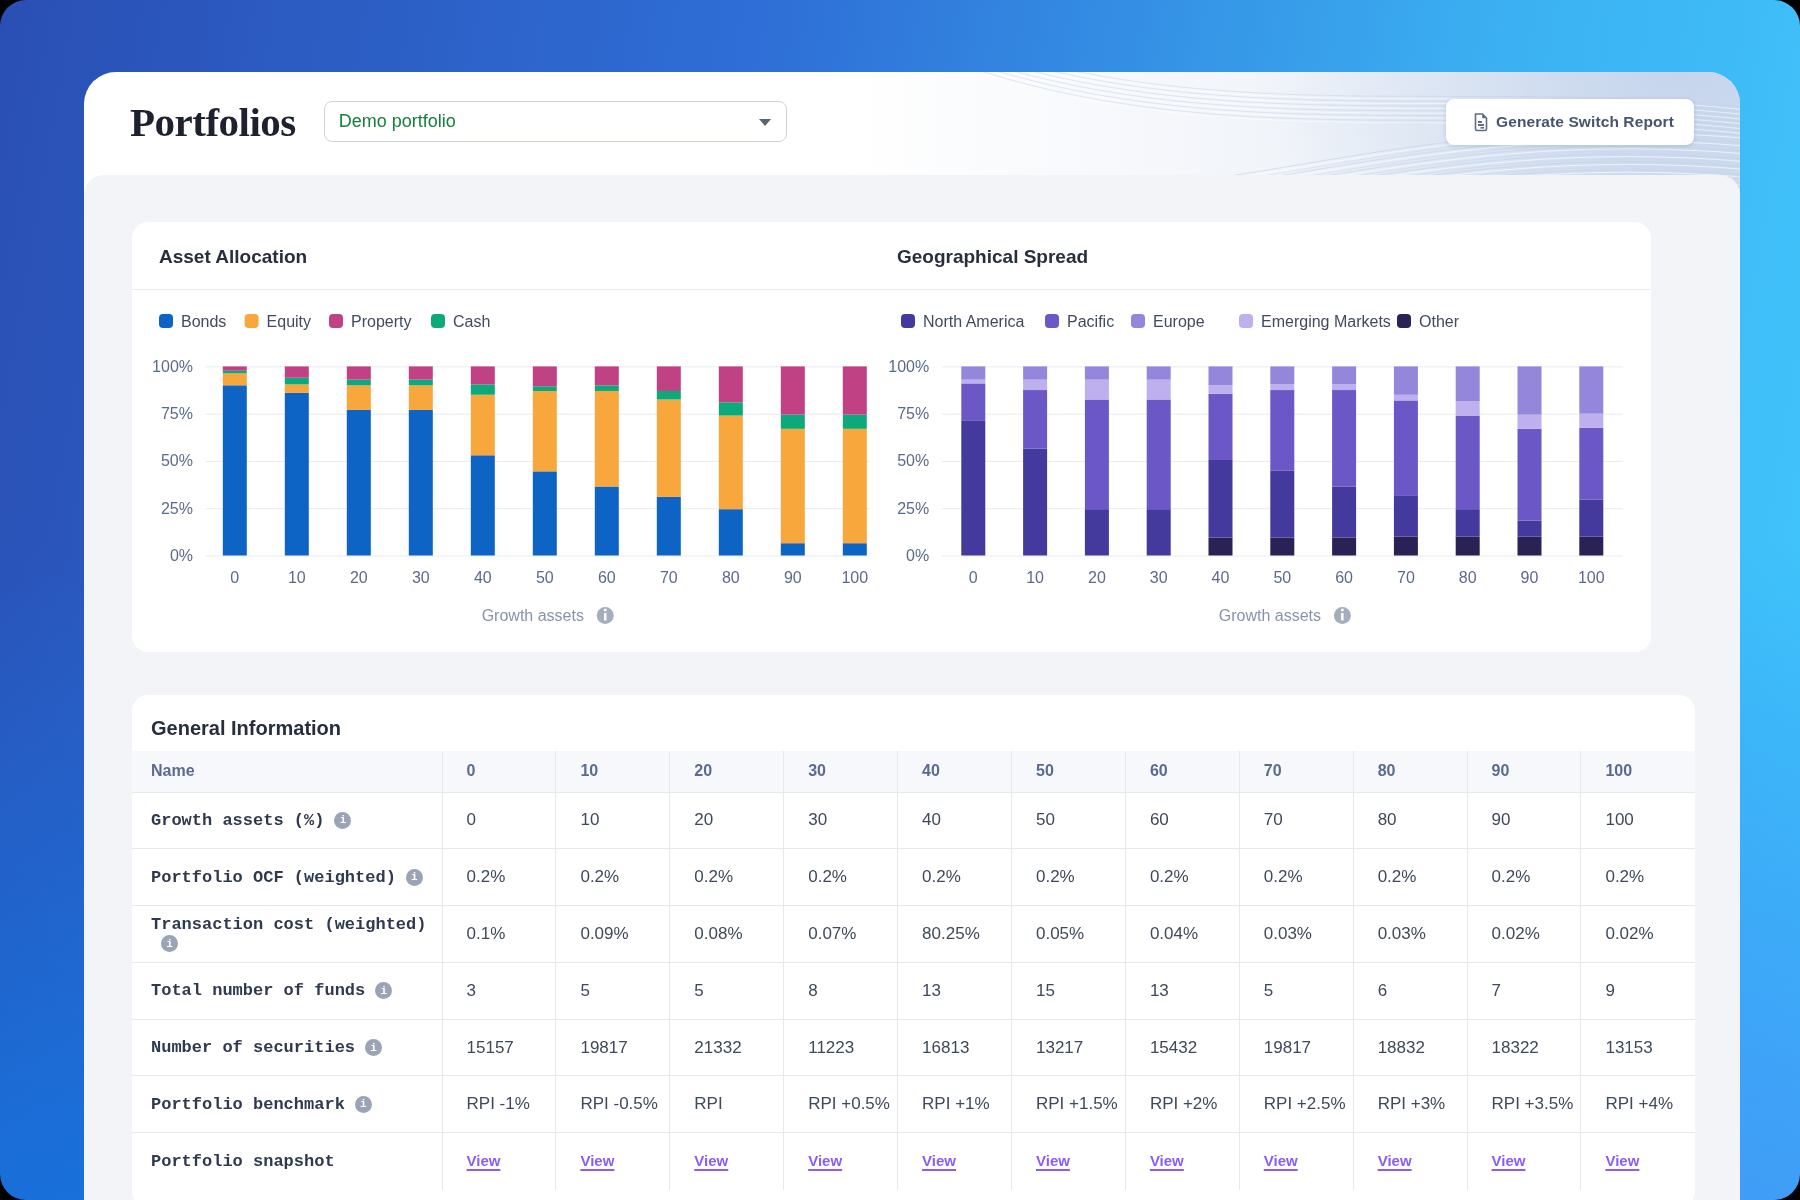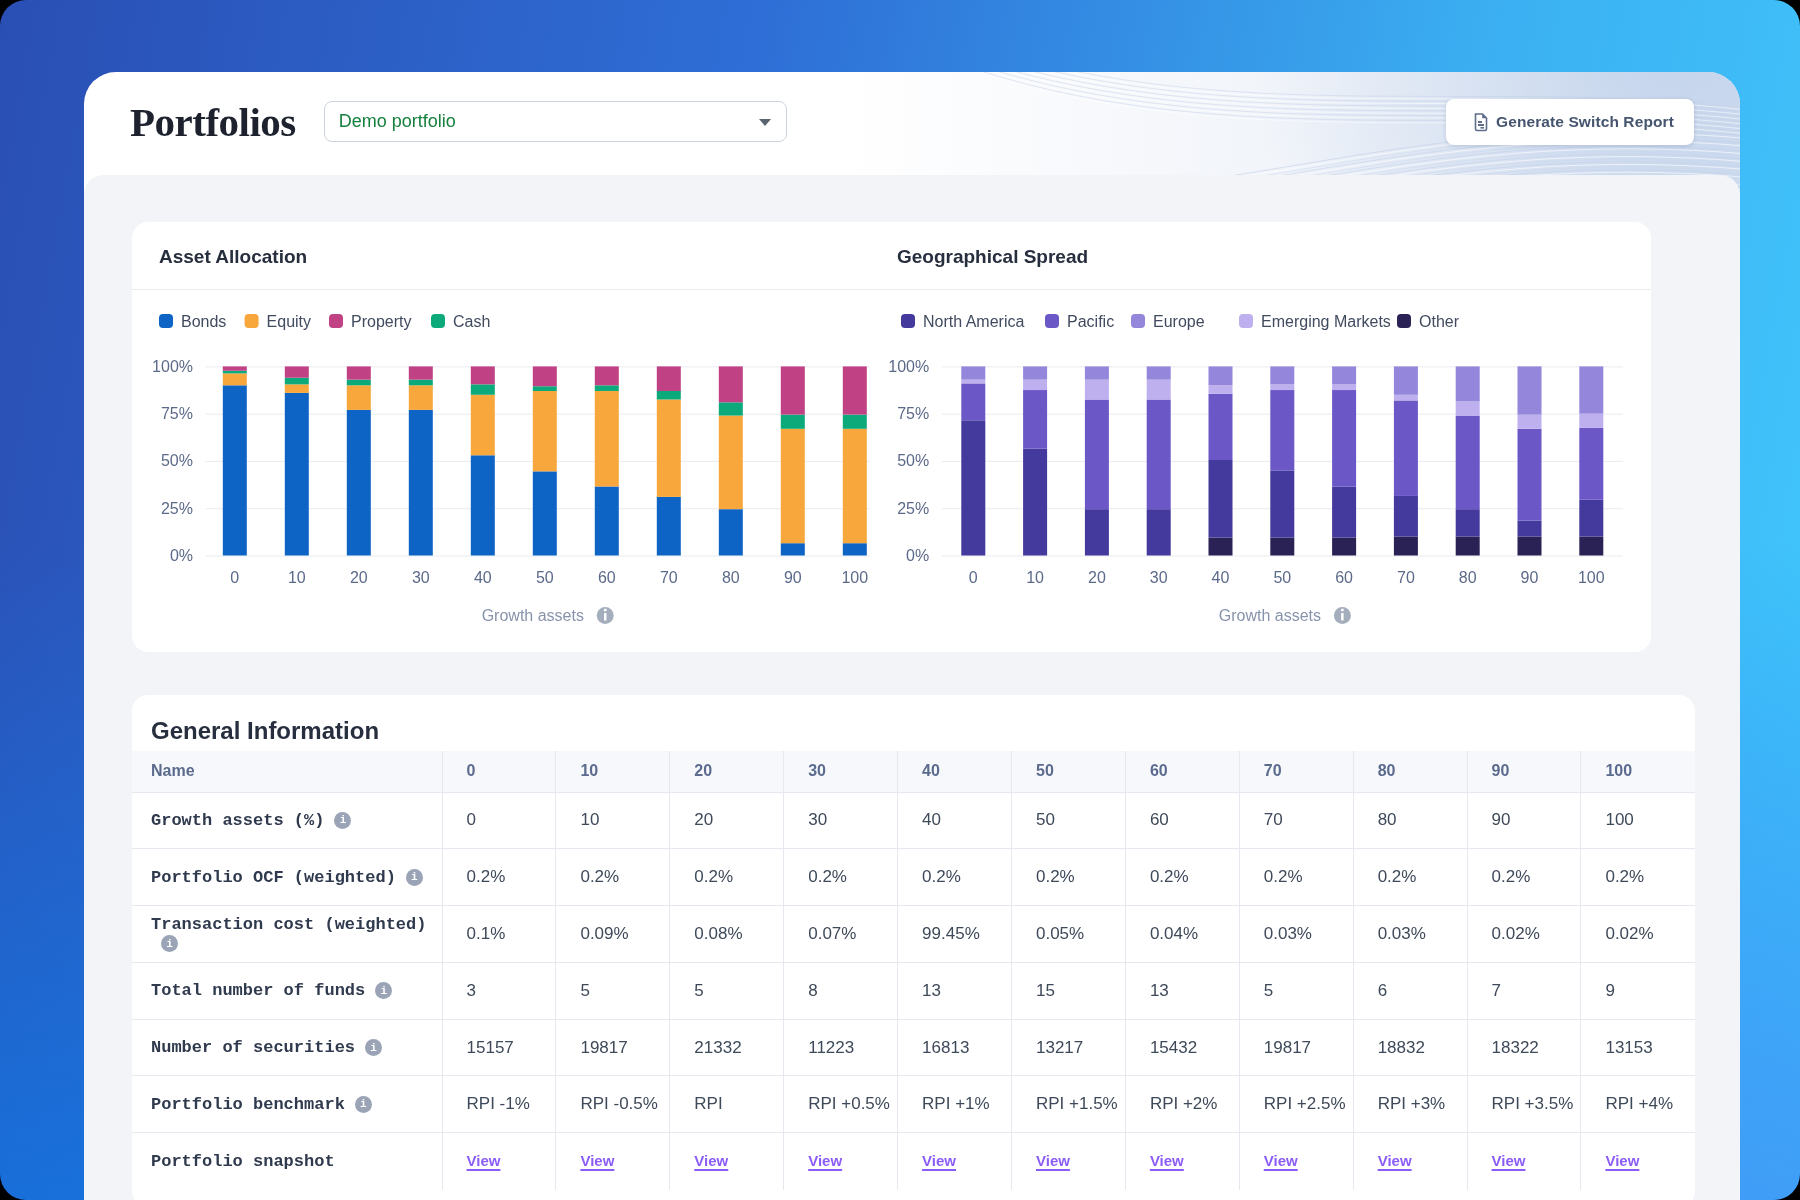--- a/index.html
+++ b/index.html
@@ -28,21 +28,21 @@
 .select .caret { position:absolute; right:15px; top:17px; width:0; height:0;
   border-left:6.5px solid transparent; border-right:6.5px solid transparent; border-top:7.5px solid #596470; }
 .btn { position:absolute; left:1362px; top:26.5px; width:248px; height:46.5px; background:#fff;
   border-radius:8px; box-shadow:0 1px 4px rgba(40,60,100,0.18); }
 .btn .ic { position:absolute; left:26px; top:14px; }
 .btn .t { position:absolute; left:50px; top:0; line-height:46px; font-size:15.5px; letter-spacing:-0.2px; font-weight:bold; color:#46556f; letter-spacing:0.1px; }
 .ccard { position:absolute; background:#fff; border-radius:16px; }
 #cL { left:48px; top:47px; width:779px; height:430px; }
 #cR { left:786px; top:47px; width:781px; height:430px; }
 #cT { position:absolute; left:48px; top:520px; width:1563px; height:512px; background:#fff; border-radius:16px; overflow:hidden; }
-#cT h2 { position:absolute; left:19px; top:22px; font-size:24px; color:#272e3e; }
+#cT h2 { position:absolute; left:19px; top:22px; font-size:20px; color:#272e3e; }
 table.gi { position:absolute; left:0; top:56px; width:1563px; border-collapse:collapse; table-layout:fixed; }
 table.gi td { border:1px solid #e5e8ee; border-left:none; font-size:17px; color:#3e4959; padding:0 0 0 24px; height:56.8px; }
 table.gi td:first-child { padding-left:19px; border-left:none; }
 table.gi td:last-child { border-right:none; }
 table.gi tr:first-child td { border-top:none; }
 table.gi tr.th td { height:41px; background:#f7f8fb; font-weight:bold; font-size:16px; color:#5b6b8e; }
 table.gi tr:last-child td { border-bottom:none; }
 table.gi td.lbl { font-weight:bold; color:#303a4e;font-family:Liberation Mono, monospace; }
 table.gi td.lbl span:first-child { vertical-align:middle; }
 .info { display:inline-flex; width:17px; height:17px; border-radius:50%; background:#9aa4b6;
@@ -355,21 +355,21 @@
                 <td class="val">0.2%</td>
                 <td class="val">0.2%</td>
                 <td class="val">0.2%</td>
               </tr>
               <tr>
                 <td class="lbl"><span>Transaction cost (weighted)</span><span class="info">i</span></td>
                 <td class="val">0.1%</td>
                 <td class="val">0.09%</td>
                 <td class="val">0.08%</td>
                 <td class="val">0.07%</td>
-                <td class="val">99.45%</td>
+                <td class="val">80.25%</td>
                 <td class="val">0.05%</td>
                 <td class="val">0.04%</td>
                 <td class="val">0.03%</td>
                 <td class="val">0.03%</td>
                 <td class="val">0.02%</td>
                 <td class="val">0.02%</td>
               </tr>
               <tr>
                 <td class="lbl"><span>Total number of funds</span><span class="info">i</span></td>
                 <td class="val">3</td>

